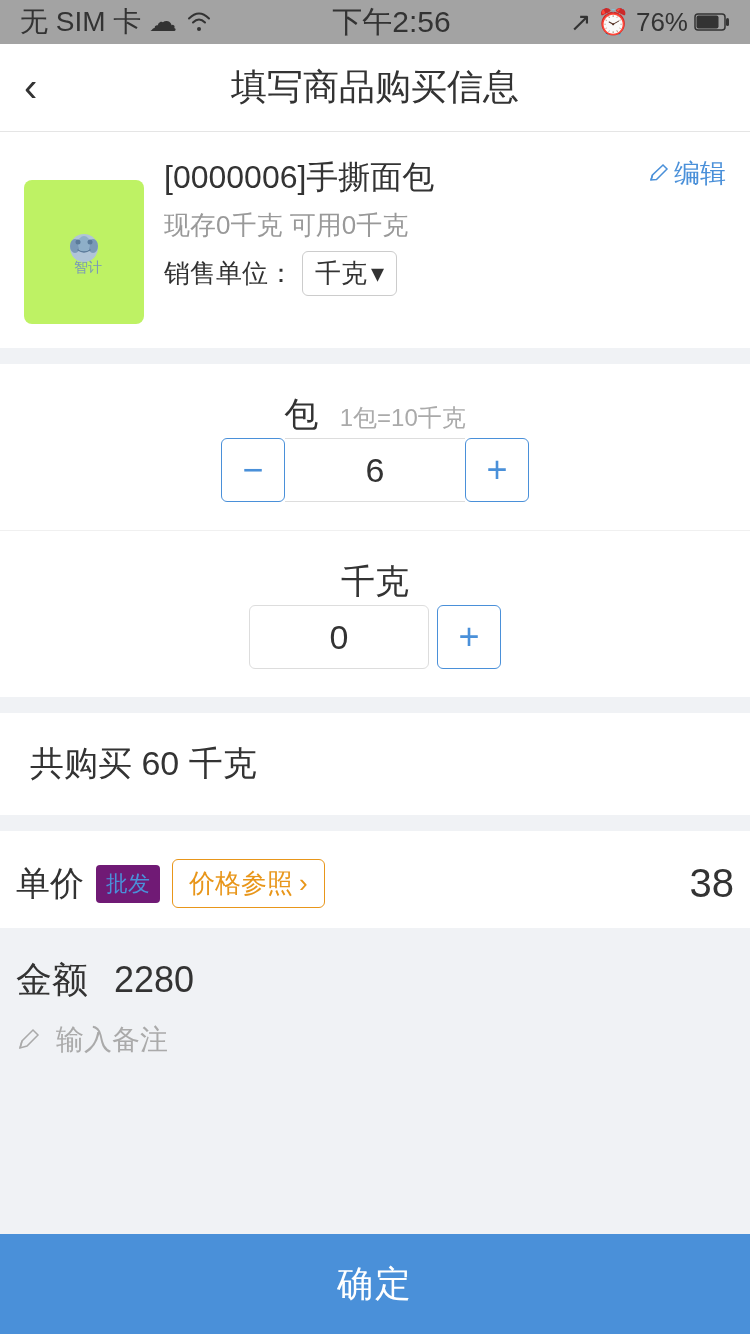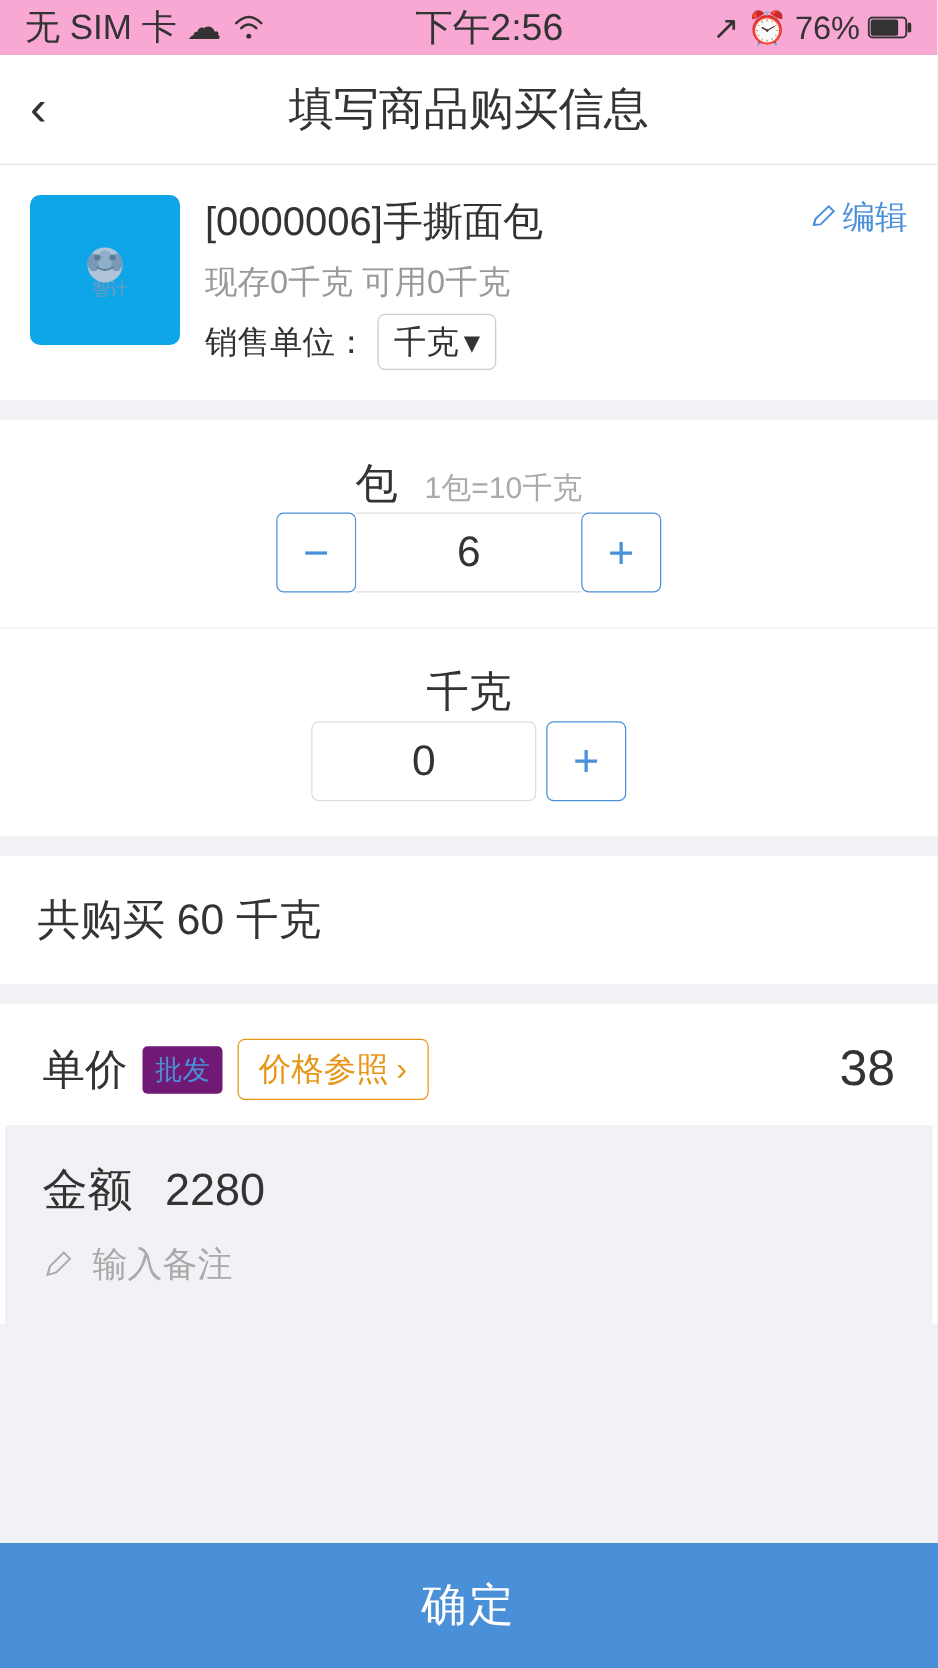--- a/index.html
+++ b/index.html
@@ -10,21 +10,21 @@
       font-family: -apple-system, "PingFang SC", "Helvetica Neue", sans-serif;
       background: #f0f2f5;
       font-size: 32px;
       color: #333;
     }
 
     
     .status-bar {
       width: 750px;
       height: 44px;
-      background: #f9a8d4;
+      background: #a3a3a3;
       display: flex;
       align-items: center;
       justify-content: space-between;
       padding: 0 20px;
       font-size: 28px;
       color: #333;
     }
     .status-left { display: flex; align-items: center; gap: 8px; }
     .status-center { font-weight: 500; font-size: 30px; }
     .status-right { display: flex; align-items: center; gap: 6px; font-size: 26px; }
@@ -57,27 +57,28 @@
     .product-card {
       background: #fff;
       padding: 24px;
       display: flex;
       align-items: flex-start;
       gap: 20px;
       margin-bottom: 16px;
     }
     .product-thumb {
       width: 120px;
-      height: 120px;
-      background: #0ea5e9;
+      height: 144px;
+      background: #bef264;
       border-radius: 8px;
       display: flex;
       align-items: center;
       justify-content: center;
       flex-shrink: 0;
+      margin-top: 24px;
     }
     .product-thumb svg { width: 64px; height: 64px; }
     .product-info { flex: 1; }
     .product-name { font-size: 32px; color: #333; font-weight: 500; margin-bottom: 8px; }
     .product-stock { font-size: 26px; color: #999; margin-bottom: 8px; }
     .product-unit { font-size: 26px; color: #333; display: flex; align-items: center; gap: 8px; }
     .unit-select {
       border: 1px solid #ccc;
       border-radius: 6px;
       padding: 4px 12px;
@@ -180,21 +181,21 @@
       padding: 12px 28px;
       font-size: 30px;
       color: #4a90d9;
       background: #fff;
       cursor: pointer;
     }
 
     
     .price-section {
       background: #fff;
-      padding: 28px 34px 20px;
+      padding: 28px 16px 20px;
       margin-bottom: 0;
     }
     .price-row {
       display: flex;
       align-items: center;
       justify-content: space-between;
       margin-bottom: 20px;
     }
     .price-left { display: flex; align-items: center; gap: 12px; }
     .price-label { font-size: 34px; color: #333; }

